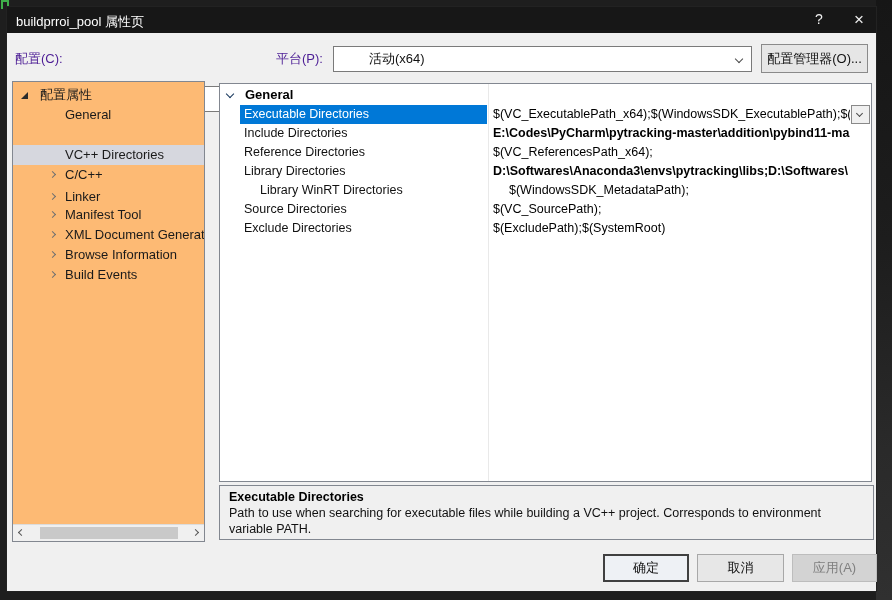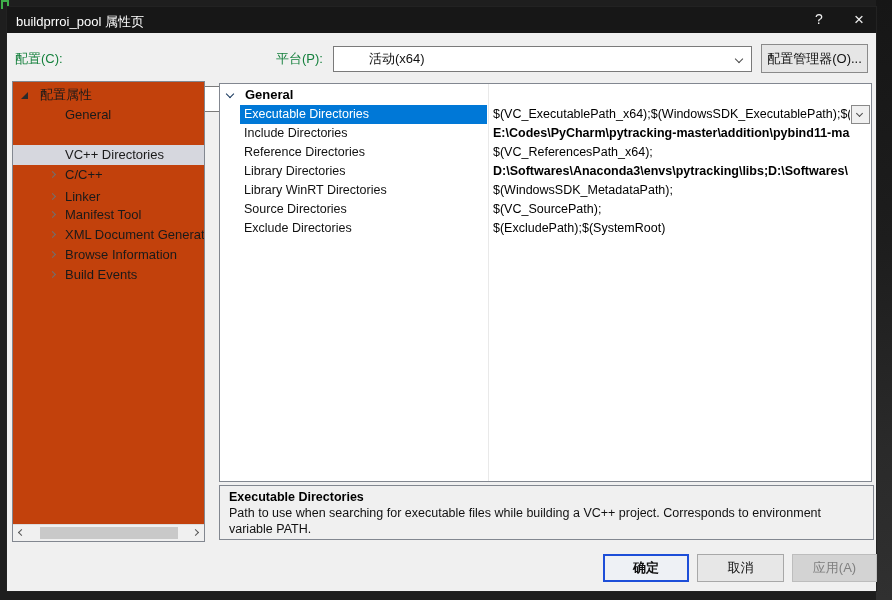--- a/index.html
+++ b/index.html
@@ -23,39 +23,39 @@
   .titlebar { position:absolute; left:0; top:0; right:0; height:26px;
     background:#171717; color:#fff; }
   .titlebar .title { position:absolute; left:9px; top:2px; line-height:25px; font-size:13px; }
   .tb-btn { position:absolute; top:0; height:26px; width:22px; text-align:center;
     line-height:25px; color:#efefef; font-size:14px; cursor:default; }
   .tb-help { right:46px; }
   .tb-close { right:6px; font-size:17px; }
 
   
   .cfg-label { position:absolute; top:39px; height:26px; line-height:26px;
-    font-size:13px; color:#15803d; }
+    font-size:13px; color:#4c1d95; }
   .combo { position:absolute; top:39px; height:26px; background:#fff;
     border:1px solid #7a7a7a; font-size:13px; line-height:24px; color:#111;
     padding-left:7px; }
   .combo .chev { position:absolute; right:9px; top:9px; }
   .chev { display:inline-block; width:6px; height:6px;
     border-right:1.4px solid #4a4a4a; border-bottom:1.4px solid #4a4a4a;
     transform:rotate(45deg); }
   .chev.small { width:5px; height:5px; }
   .chev.left  { transform:rotate(135deg); }
   .chev.right { transform:rotate(-45deg); }
   .btn { background:#e6e6e6; border:1px solid #8a8a8a; font-size:13px;
     color:#111; text-align:center; }
   .cfg-mgr { position:absolute; left:754px; top:37px; width:107px; height:29px;
     line-height:27px; }
 
   
   .tree { position:absolute; left:5px; top:74px; width:193px; height:461px;
-    background:#c2410c; border:1px solid #828790; overflow:hidden; }
+    background:#fdba74; border:1px solid #828790; overflow:hidden; }
   .trow { position:absolute; left:0; right:0; height:20px; line-height:20px;
     font-size:13px; color:#1a1a1a; white-space:nowrap; }
   .trow.selected { background:#d6d7de; }
   .trow .lbl { position:absolute; top:0; }
   .exp-open { position:absolute; width:0; height:0;
     border-left:7px solid transparent; border-bottom:7px solid #2b2b2b;
     left:8px; top:7px; }
   .exp-closed { position:absolute; width:5px; height:5px;
     border-top:1.2px solid #707070; border-right:1.2px solid #707070;
     transform:rotate(45deg); left:37px; top:7px; }
@@ -91,22 +91,22 @@
   .gdrop .chev { position:absolute; left:5px; top:5px; }
 
   
   .desc { position:absolute; left:212px; top:478px; width:655px; height:55px;
     background:#f0f0f0; border:1px solid #828790; padding:4px 9px; overflow:hidden; }
   .desc .dtitle { font-weight:bold; font-size:12.5px; color:#000; margin-bottom:1px; }
   .desc .dbody { font-size:12.5px; color:#111; line-height:16px; }
 
   
   .action { position:absolute; top:547px; height:28px; line-height:26px; }
-  .btn-ok { left:596px; width:86px; border:2px solid #1d4ed8; background:#eef1f5;
-    line-height:24px;font-weight:bold; }
+  .btn-ok { left:596px; width:86px; border:2px solid #404040; background:#eef1f5;
+    line-height:24px; }
   .btn-cancel { left:690px; width:87px; background:#e7e7e7; border:1px solid #a8a8a8; }
   .btn-apply { left:785px; width:85px; background:#d3d3d3; border:1px solid #bdbdbd;
     color:#7f7f7f; }
 </style>
 </head>
 <body>
 
 <div id="canvas">
   <div class="bg-right-strip"></div>
   <div class="bg-green-mark"></div>
@@ -203,21 +203,21 @@
         <div class="gval bold">E:\Codes\PyCharm\pytracking-master\addition\pybind11-ma</div>
       </div>
       <div class="grow" style="top:59px;">
         <div class="gname"><span>Reference Directories</span></div>
         <div class="gval">$(VC_ReferencesPath_x64);</div>
       </div>
       <div class="grow" style="top:78px;">
         <div class="gname"><span>Library Directories</span></div>
         <div class="gval bold">D:\Softwares\Anaconda3\envs\pytracking\libs;D:\Softwares\</div>
       </div>
-      <div class="grow" style="top:97px;">
+      <div class="grow" style="top:97px;margin-left:16px;">
         <div class="gname"><span>Library WinRT Directories</span></div>
         <div class="gval">$(WindowsSDK_MetadataPath);</div>
       </div>
       <div class="grow" style="top:116px;">
         <div class="gname"><span>Source Directories</span></div>
         <div class="gval">$(VC_SourcePath);</div>
       </div>
       <div class="grow" style="top:135px;">
         <div class="gname"><span>Exclude Directories</span></div>
         <div class="gval">$(ExcludePath);$(SystemRoot)</div>

